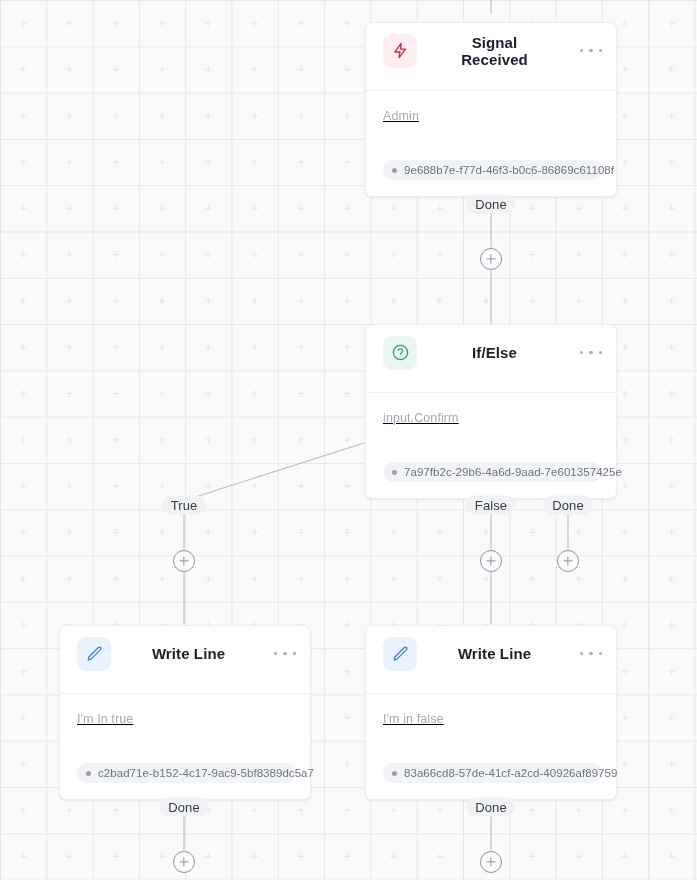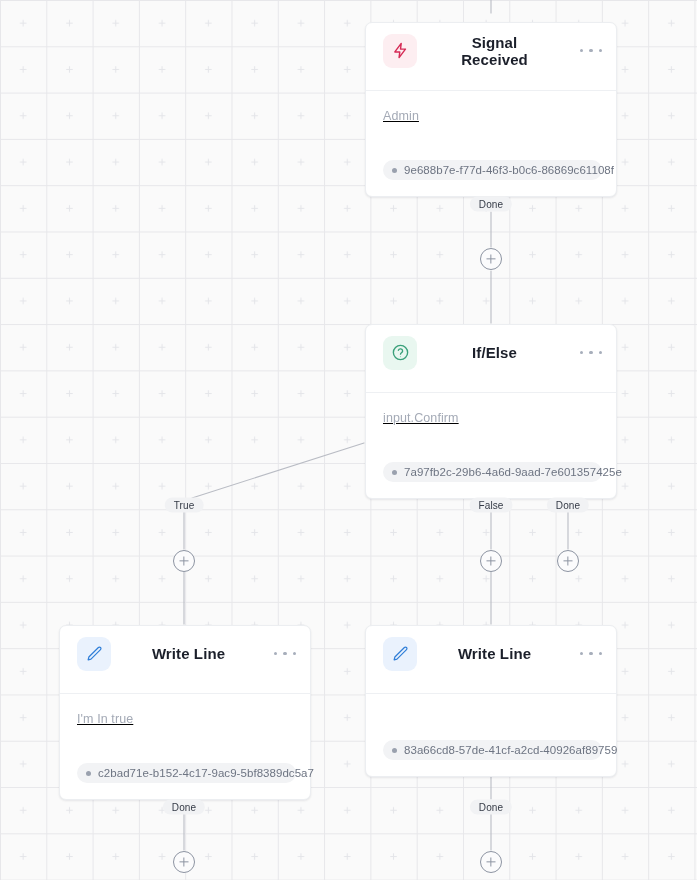--- a/index.html
+++ b/index.html
@@ -131,21 +131,21 @@
     white-space: nowrap;
   }
 
   
   .edge-label {
     position: absolute;
     transform: translate(-50%, -50%);
     background: #f1f2f4;
     border-radius: 9px;
     padding: 2px 9px;
-    font-size: 10px;
+    font-size: 13px;
     color: #353b47;
     letter-spacing: 0.1px;
     white-space: nowrap;
   }
 
   
   .plus-btn {
     position: absolute;
     width: 22px;
     height: 22px;
@@ -300,20 +300,21 @@
         </svg>
       </div>
       <div class="node-title">Write Line</div>
       <div class="node-menu">
           <i></i>
           <i></i>
           <i></i>
         </div>
     </div>
     <div class="node-body">
+      <div class="node-field-label">I'm in false</div>
       <div class="node-pill">
         <span class="dot"></span>
         <span class="uuid">83a66cd8-57de-41cf-a2cd-40926af89759</span>
       </div>
     </div>
   </div>
 
   <div class="edge-label" style="left:491px; top:204px;">Done</div>
   <div class="edge-label" style="left:184px; top:505px;">True</div>
   <div class="edge-label" style="left:491px; top:505px;">False</div>

